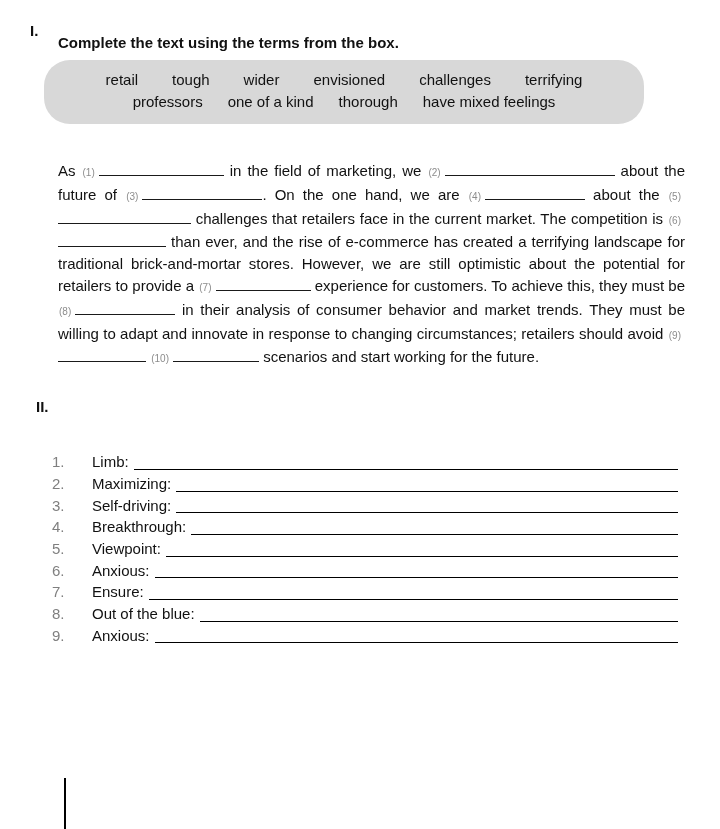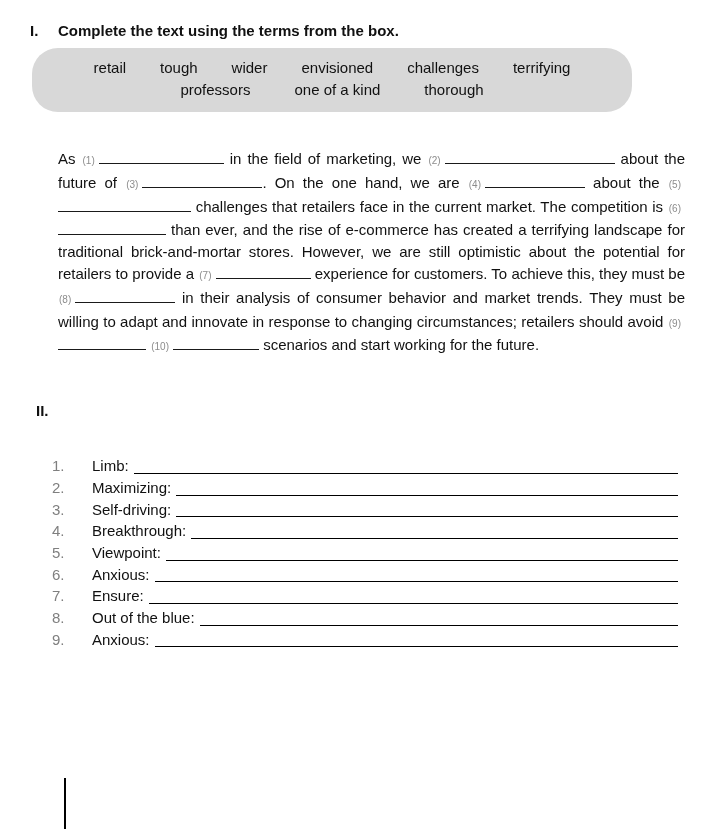--- a/index.html
+++ b/index.html
@@ -11,34 +11,34 @@
     font-size:15px;color:#111;
     box-sizing:border-box;
     overflow:hidden;
   }
   .sec-head{display:flex;font-weight:bold;}
   .sec1{padding:22px 35px 0 30px;}
   .sec2{padding:28px 23px 0 36px;}
   .roman{flex-shrink:0;}
   .r1{width:28px;}
   .r2{width:22px;}
-  .head-text{flex:1;}
+  .head-text{flex:1;margin-top:12px;}
   .word-box{
-    margin:9px 0 0 32px;
+    margin:9px 0 0 44px;
     width:600px;
     background:#d8d8d8;
     padding:9px 0 11px 0;
     box-sizing:border-box;
     border-radius:26px;
   }
   .wb-line{display:flex;justify-content:center;line-height:22px;}
   .wb-line1{gap:34px;}
-  .wb-line2{gap:44px;}
+  .wb-line2{gap:25px;}
   .fill-text{
-    margin:36px 35px 16px 58px;
+    margin:36px 35px 0 58px;
     width:627px;
     text-align:justify;
     line-height:21.8px;
   }
   .m{
     font-size:10px;
     color:#8c8c8c;
     margin:0 4px 0 1px;
   }
   .blank{
@@ -91,20 +91,21 @@
       <span>tough</span>
       <span>wider</span>
       <span>envisioned</span>
       <span>challenges</span>
       <span>terrifying</span>
     </div>
     <div class="wb-line wb-line2">
       <span>professors</span>
       <span>one of a kind</span>
       <span>thorough</span>
+      <span>have mixed feelings</span>
     </div>
   </div>
 
   <p class="fill-text"><span>As </span><span class="m">(1)</span><span class="blank" style="width:125px"></span><span> in the field of marketing, we </span><span class="m">(2)</span><span class="blank" style="width:170px"></span><span> about the future of </span><span class="m">(3)</span><span class="blank" style="width:120px"></span><span>. On the one hand, we are </span><span class="m">(4)</span><span class="blank" style="width:100px"></span><span> about the </span><span class="m">(5)</span><span class="blank" style="width:133px"></span><span> challenges that retailers face in the current market. The competition is </span><span class="m">(6)</span><span class="blank" style="width:108px"></span><span> than ever, and the rise of e-commerce has created a terrifying landscape for traditional brick-and-mortar stores. However, we are still optimistic about the potential for retailers to provide a </span><span class="m">(7)</span><span class="blank" style="width:95px"></span><span> experience for customers. To achieve this, they must be </span><span class="m">(8)</span><span class="blank" style="width:100px"></span><span> in their analysis of consumer behavior and market trends. They must be willing to adapt and innovate in response to changing circumstances; retailers should avoid </span><span class="m">(9)</span><span class="blank" style="width:88px"></span><span> </span><span class="m">(10)</span><span class="blank" style="width:86px"></span><span> scenarios and start working for the future.</span></p>
 
   <div class="sec-head sec2">
     <span class="roman r2">II.</span>
   </div>
 
   <div class="def-list">

